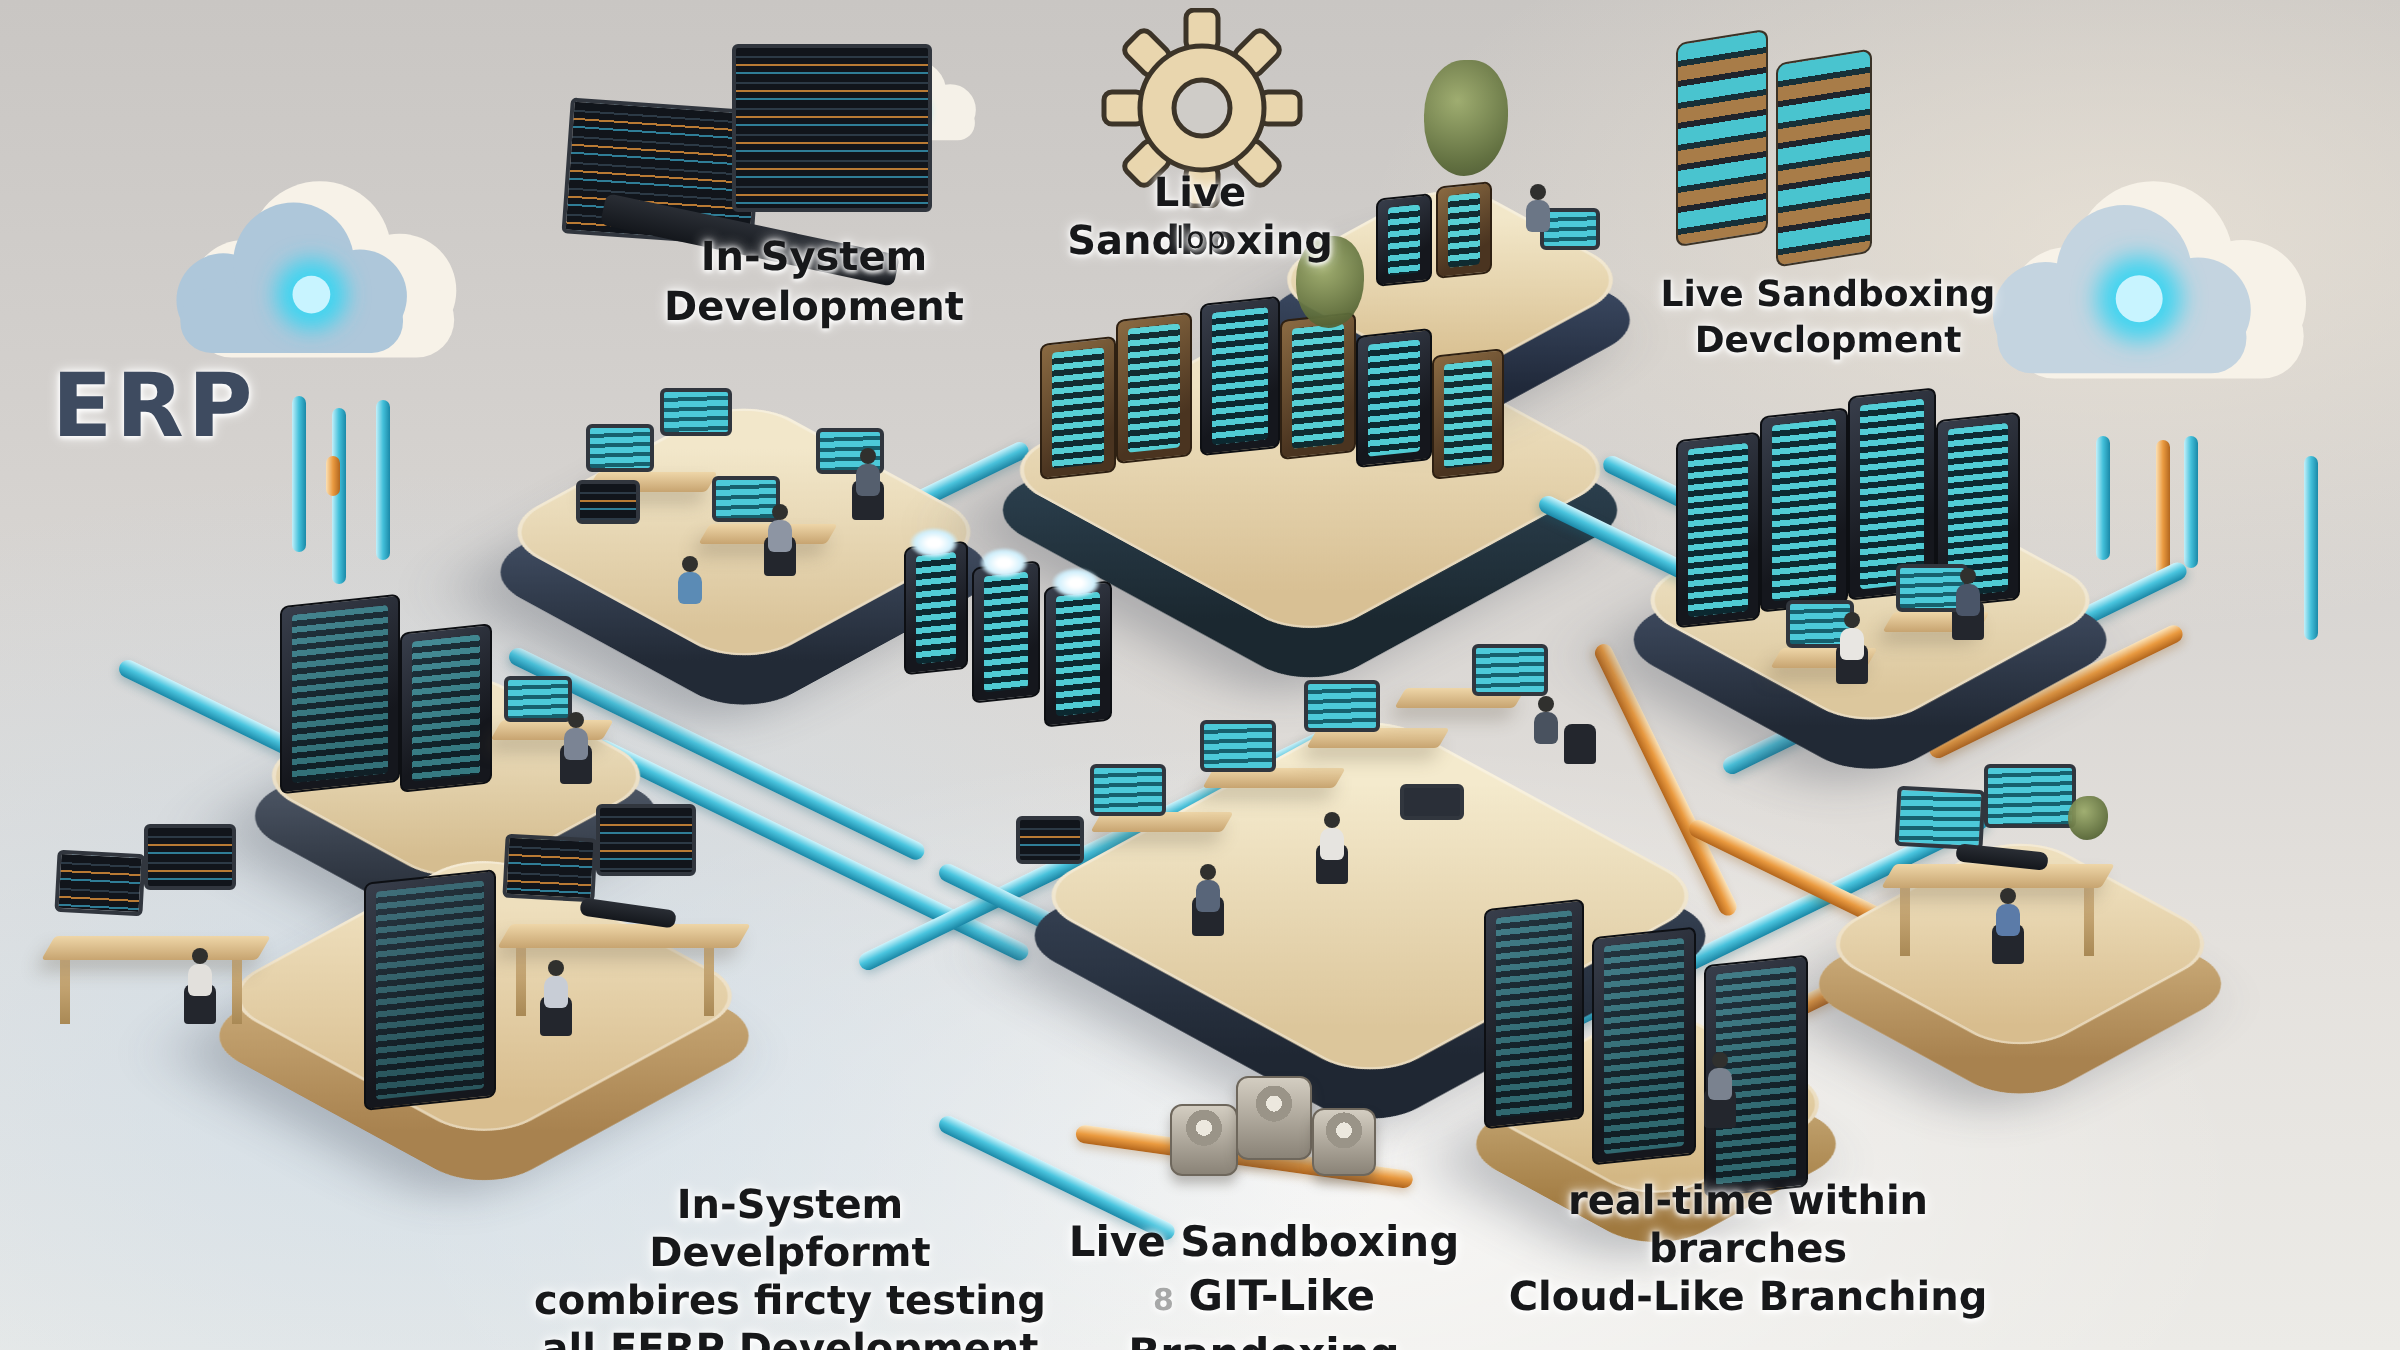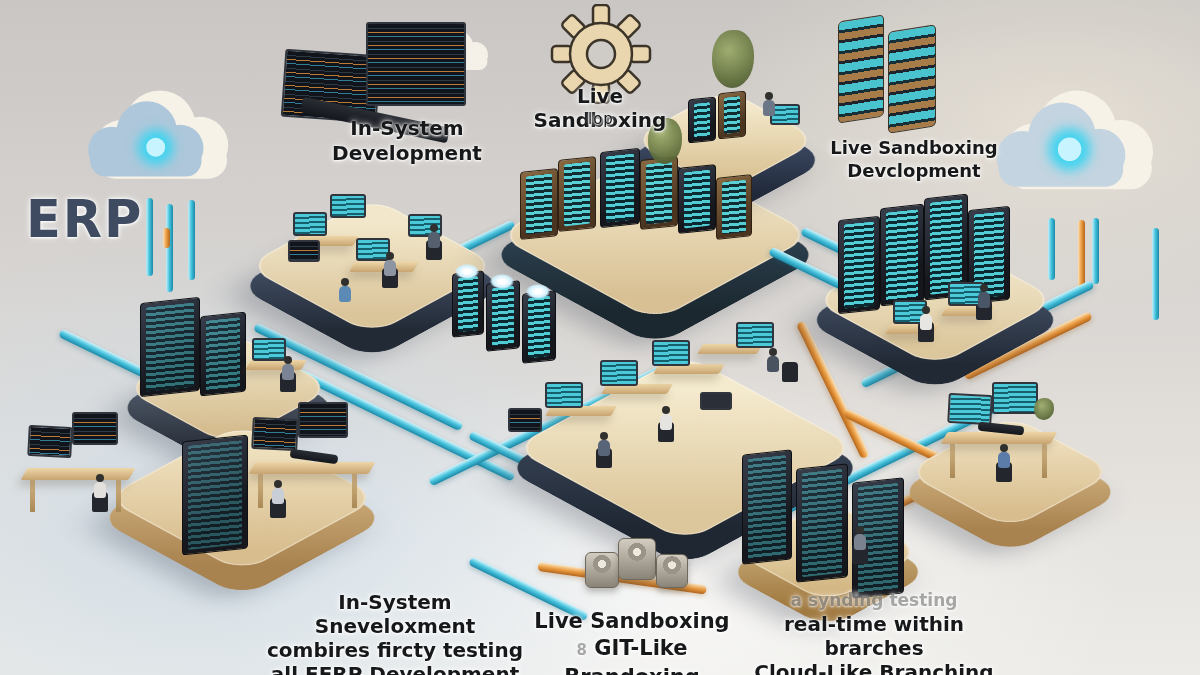--- a/index.html
+++ b/index.html
@@ -355,44 +355,43 @@
   <div class="deskleg" style="left:1042px;top:442px;height:36px"></div>
   <div class="keyboard" style="left:978px;top:424px;width:46px;height:9px;transform:rotate(6deg)"></div>
   <div class="plant" style="left:1034px;top:398px;width:20px;height:22px"></div>
   <div class="chair" style="left:996px;top:462px"></div>
   <div class="person" style="left:997px;top:444px;--shirt:#5b7ba8"></div>
 
   <div class="junction" style="left:585px;top:552px;width:32px;height:34px"></div>
   <div class="junction" style="left:618px;top:538px;width:36px;height:40px"></div>
   <div class="junction" style="left:656px;top:554px;width:30px;height:32px"></div>
 
-  <div class="lbl" style="left:26px;top:190px;font-size:51px;color:#3e4b60;letter-spacing:2px">ERP</div>
+  <div class="lbl" style="left:26px;top:178px;font-size:44px;color:#3e4b60;letter-spacing:2px">ERP</div>
 
   <div class="lbl" style="left:283px;top:116px;width:248px;font-size:20px;line-height:25px">
     <div>In-System Development</div>
   </div>
 
   <div class="lbl" style="left:512px;top:84px;width:176px;font-size:20px">Live Sandboxing</div>
   <div class="lbl ghost" style="left:588px;top:110px;font-size:15px;letter-spacing:1px;font-weight:400">lop</div>
 
   <div class="lbl" style="left:828px;top:136px;width:172px;font-size:18px;line-height:23px">
     <div>Live Sandboxing</div>
     <div>Devclopment</div>
   </div>
 
   <div class="lbl" style="left:266px;top:590px;width:258px;font-size:20px;line-height:24px">
-    <div>In-System Sneveloxment</div>
+    <div>In-System Develpformt</div>
     <div>combires fircty testing</div>
     <div>all EFRP Development</div>
   </div>
 
   <div class="lbl" style="left:512px;top:608px;width:240px;font-size:21px;line-height:27px">
     <div>Live Sandboxing</div>
     <div><span class="ghost" style="font-size:15px">8</span> <span>GIT-Like Brandoxing</span></div>
   </div>
 
   <div class="lbl" style="left:748px;top:588px;width:252px;font-size:20px;line-height:24px">
-    <div class="ghost" style="font-size:17px">a synding testing</div>
     <div>real-time within brarches</div>
     <div>Cloud-Like Branching</div>
   </div>
 
 </div>
 
 </body></html>

